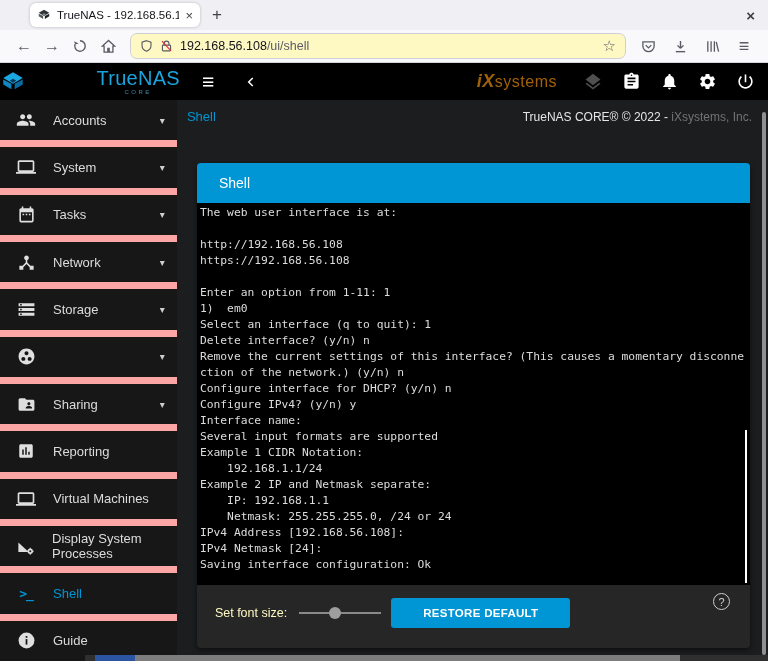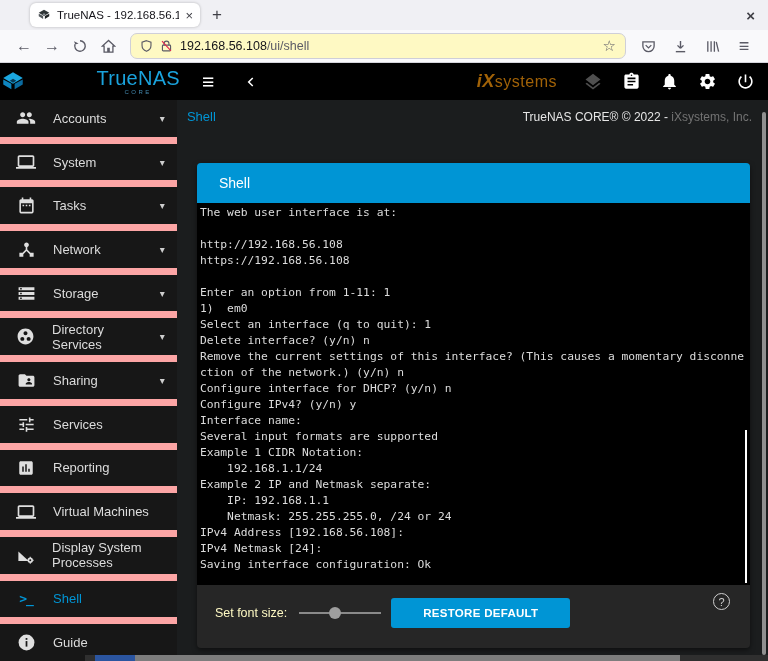--- a/index.html
+++ b/index.html
@@ -269,39 +269,30 @@
           </span>
         <span class="nav-label">Storage</span>
         <span class="nav-chevron">▾</span>
       </div>
       <div class="nav-item">
         <span class="nav-icon">
             <svg width="19" height="19" viewBox="0 0 24 24" fill="#dfdfdf">
               <path d="M12 2C6.48 2 2 6.48 2 12s4.48 10 10 10 10-4.48 10-10S17.52 2 12 2zM8 17.5c-1.38 0-2.5-1.12-2.5-2.5s1.12-2.5 2.5-2.5 2.5 1.12 2.5 2.5-1.12 2.5-2.5 2.5zM9.5 8c0-1.38 1.12-2.5 2.5-2.5s2.5 1.12 2.5 2.5-1.12 2.5-2.5 2.5S9.5 9.38 9.5 8zm6.5 9.5c-1.38 0-2.5-1.12-2.5-2.5s1.12-2.5 2.5-2.5 2.5 1.12 2.5 2.5-1.12 2.5-2.5 2.5z"></path>
             </svg>
           </span>
-        <span class="nav-label">Directory Services</span>
         <span class="nav-chevron">▾</span>
       </div>
       <div class="nav-item">
         <span class="nav-icon">
             <svg width="19" height="19" viewBox="0 0 24 24" fill="#dfdfdf">
               <path d="M20 6h-8l-2-2H4c-1.1 0-2 .9-2 2v12c0 1.1.9 2 2 2h16c1.1 0 2-.9 2-2V8c0-1.1-.9-2-2-2zm-5 3c1.1 0 2 .9 2 2s-.9 2-2 2-2-.9-2-2 .9-2 2-2zm4 8h-8v-1c0-1.33 2.67-2 4-2s4 .67 4 2v1z"></path>
             </svg>
           </span>
         <span class="nav-label">Sharing</span>
         <span class="nav-chevron">▾</span>
-      </div>
-      <div class="nav-item">
-        <span class="nav-icon">
-            <svg width="19" height="19" viewBox="0 0 24 24" fill="#dfdfdf">
-              <path d="M3 17v2h6v-2H3zM3 5v2h10V5H3zm10 16v-2h8v-2h-8v-2h-2v6h2zM7 9v2H3v2h4v2h2V9H7zm14 4v-2H11v2h10zm-6-4h2V7h4V5h-4V3h-2v6z"></path>
-            </svg>
-          </span>
-        <span class="nav-label">Services</span>
       </div>
       <div class="nav-item">
         <span class="nav-icon">
             <svg width="18" height="18" viewBox="0 0 24 24" fill="#dfdfdf">
               <path d="M19 3H5c-1.1 0-2 .9-2 2v14c0 1.1.9 2 2 2h14c1.1 0 2-.9 2-2V5c0-1.1-.9-2-2-2zM9 17H7v-7h2v7zm4 0h-2V7h2v10zm4 0h-2v-4h2v4z"></path>
             </svg>
           </span>
         <span class="nav-label">Reporting</span>
       </div>
       <div class="nav-item">

